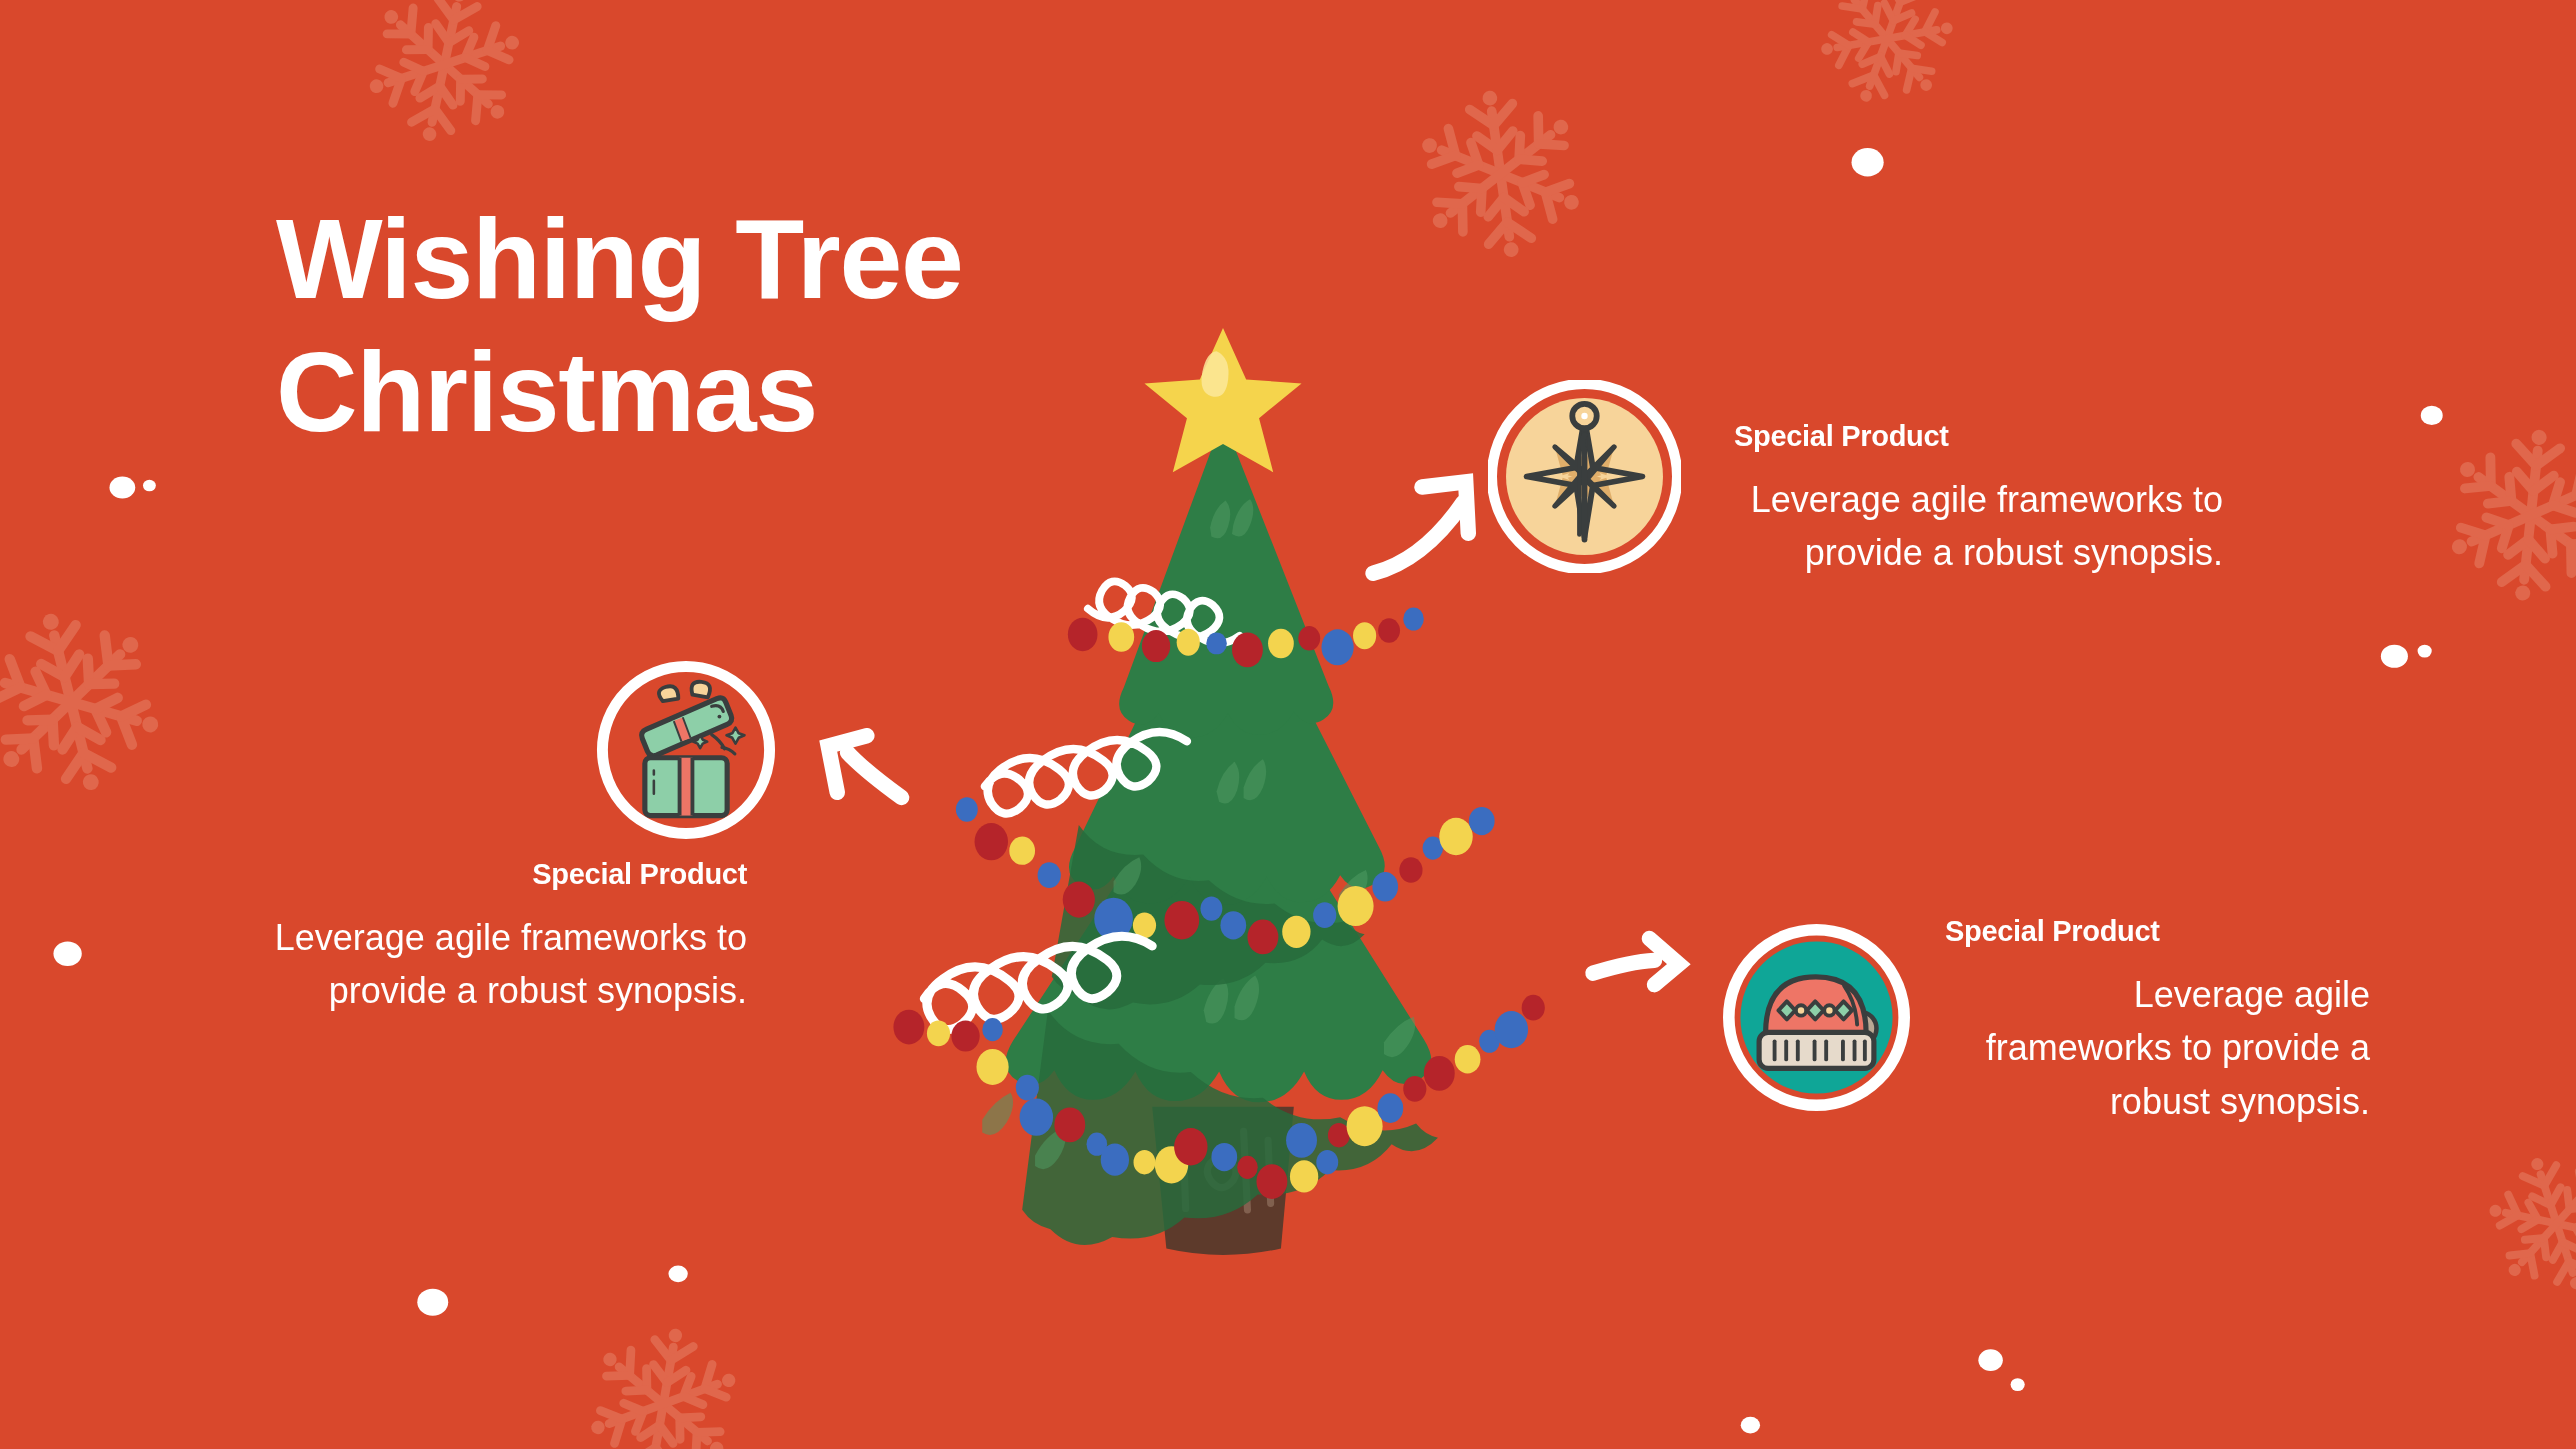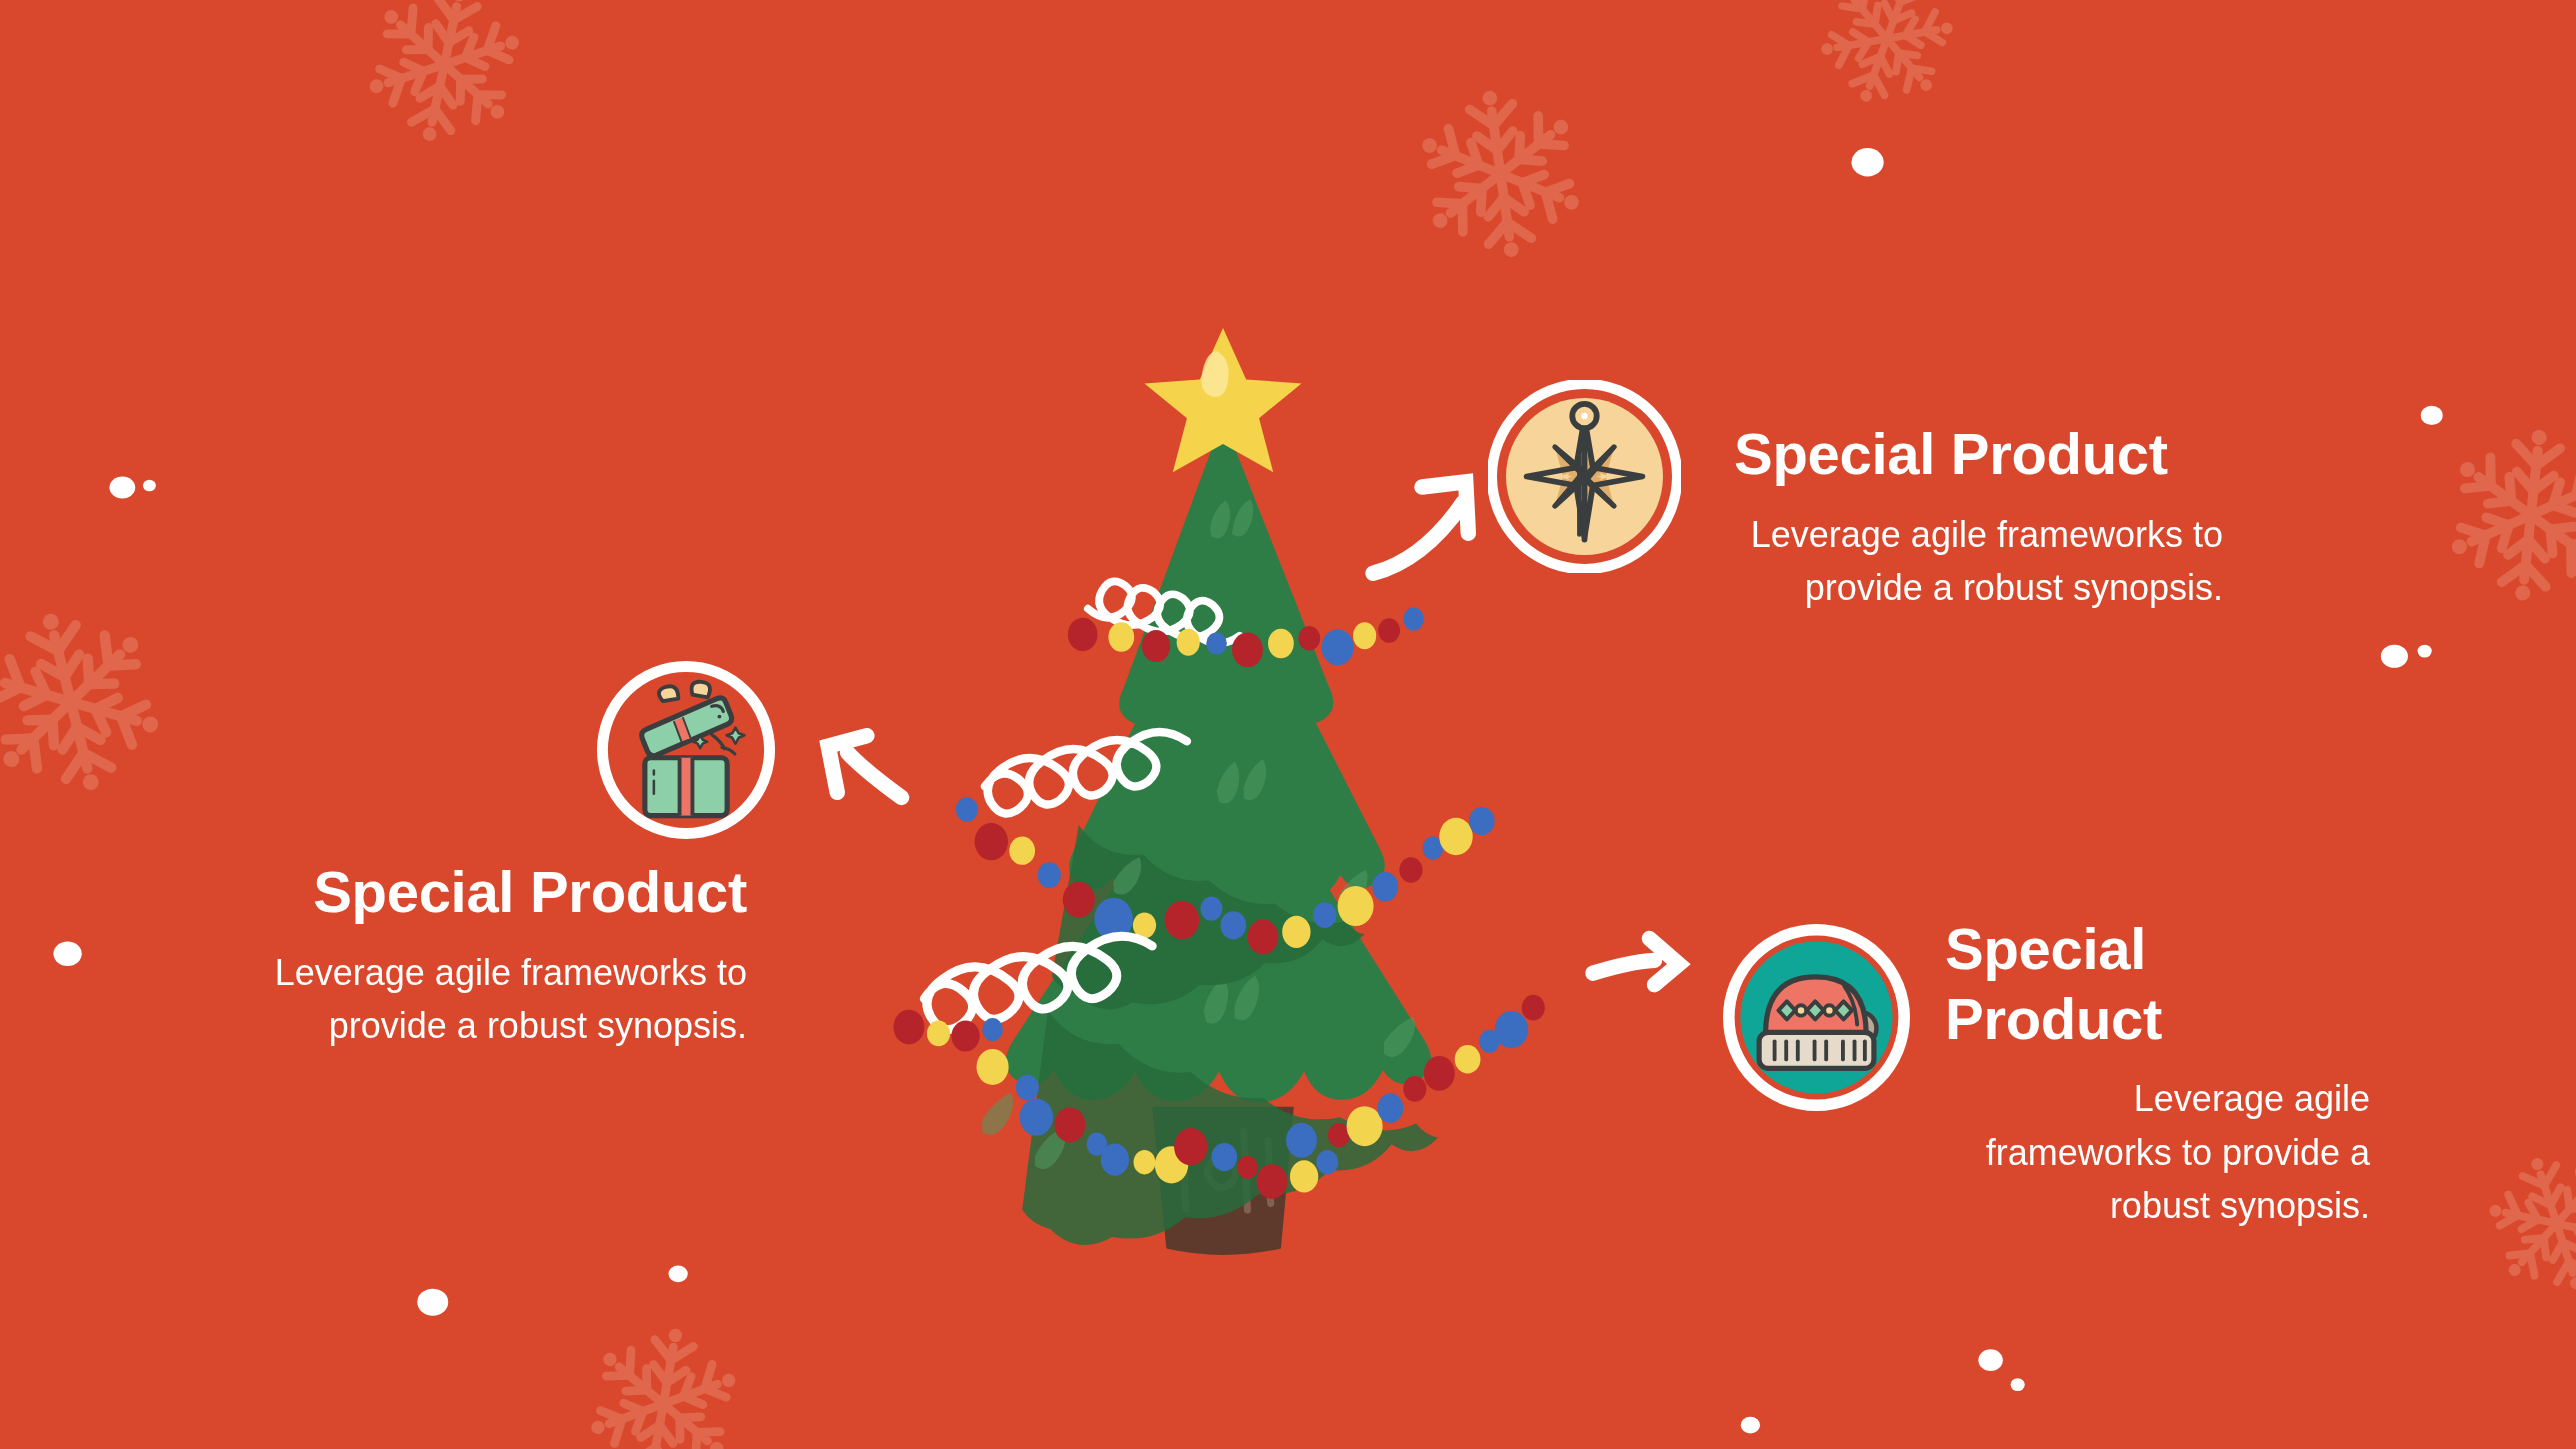--- a/index.html
+++ b/index.html
@@ -35,21 +35,21 @@
     font-size: 113px;
     font-weight: 700;
     line-height: 1.18;
     letter-spacing: -1.3px;
     white-space: nowrap;
   }
 
   
   .feature-heading {
     color: #ffffff;
-    font-size: 58px;
+    font-size: 29px;
     font-weight: 700;
     letter-spacing: -0.3px;
     line-height: 1.2;
     margin: 0;
   }
   .feature-body {
     color: #ffffff;
     font-size: 36px;
     font-weight: 300;
     line-height: 1.48;
@@ -183,20 +183,24 @@
       <ellipse cx="232" cy="754" rx="10" ry="9"></ellipse>
       <ellipse cx="105" cy="1481" rx="22" ry="19"></ellipse>
       <ellipse cx="672" cy="2022" rx="24" ry="21"></ellipse>
       <ellipse cx="1053" cy="1978" rx="15" ry="13"></ellipse>
       <ellipse cx="3091" cy="2112" rx="19" ry="17"></ellipse>
       <ellipse cx="3133" cy="2150" rx="11" ry="10"></ellipse>
       <ellipse cx="2718" cy="2213" rx="15" ry="13"></ellipse>
     </g>
   </svg>
 
+  <div id="title-block">
+    <div class="title-line">Wishing Tree</div>
+    <div class="title-line">Christmas</div>
+  </div>
 
   <div id="tree-art">
     <svg viewBox="0 0 1420 1510" xmlns="http://www.w3.org/2000/svg" aria-hidden="true">
 
       <g>
         <path d="M600 1210 L820 1210 L800 1430 Q710 1450 622 1430 Z" fill="#5d3a2b"></path>
         <g stroke="#8a6a58" stroke-width="11" stroke-linecap="round" fill="none" opacity="0.8">
           <path d="M648 1256 L652 1368"></path>
           <path d="M742 1248 L748 1370"></path>
           <path d="M780 1262 L784 1360"></path>

